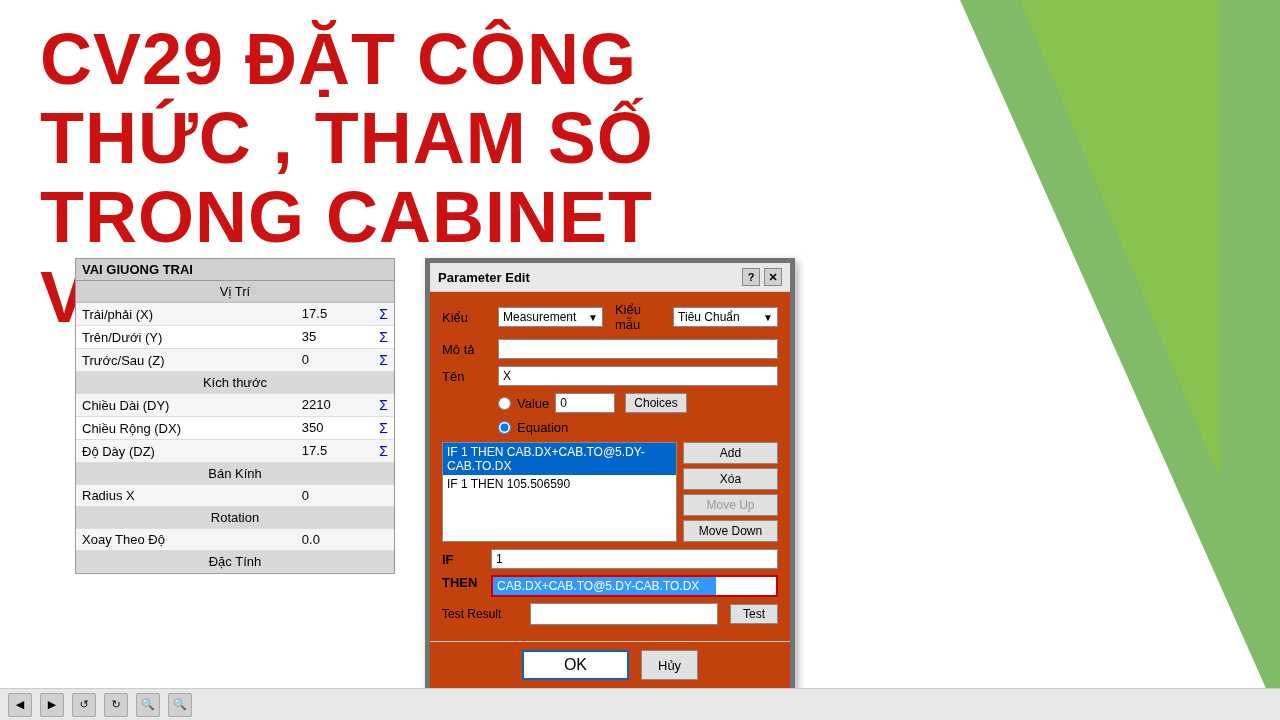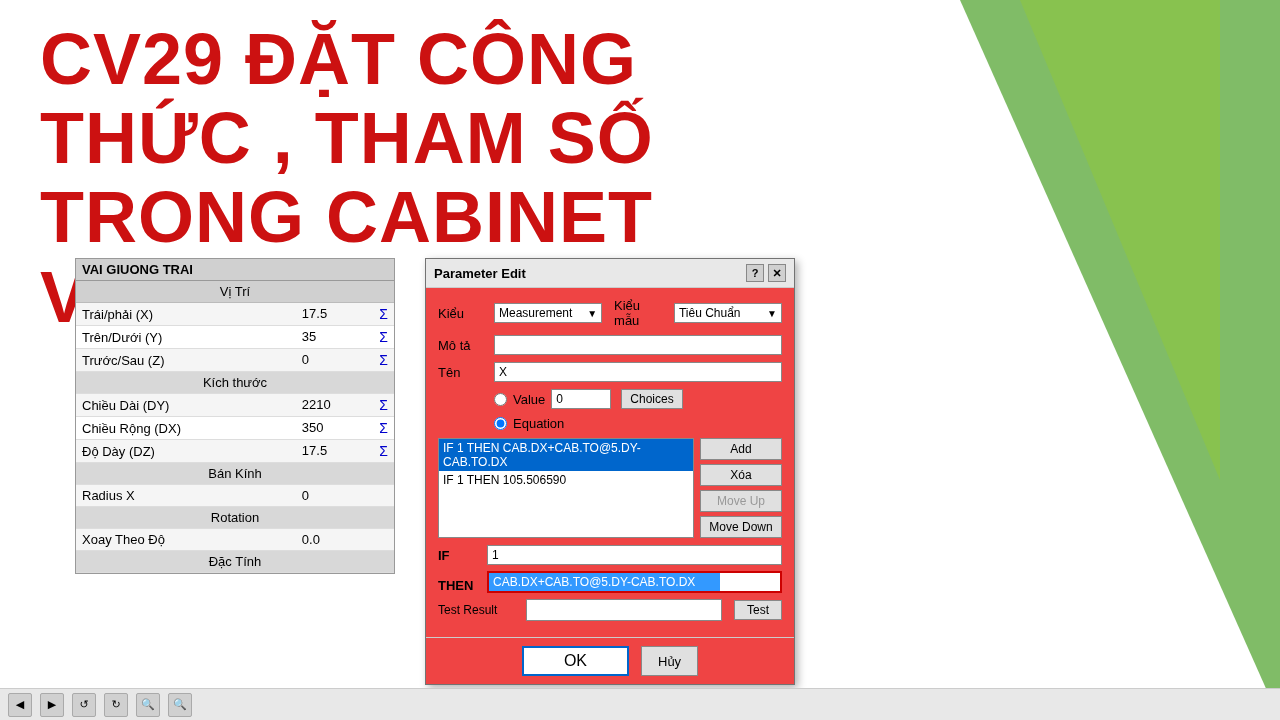--- a/index.html
+++ b/index.html
@@ -110,22 +110,22 @@
     .val-cell {
       color: #000;
     }
 
     
     .dialog {
       position: absolute;
       top: 258px;
       left: 425px;
       width: 370px;
-      background: #ef4444;
-      border: 1px solid #737373;
+      background: #c2410c;
+      border: 5px solid #737373;
       box-shadow: 3px 3px 8px rgba(0,0,0,0.3);
       font-size: 13px;
     }
     .dialog-title-bar {
       background: #e8e8e8;
       border-bottom: 1px solid #ccc;
       padding: 5px 8px;
       display: flex;
       align-items: center;
       justify-content: space-between;
@@ -254,21 +254,21 @@
       display: flex;
       flex-direction: column;
       gap: 4px;
     }
     .eq-btn {
       background: #e0e0e0;
       border: 1px solid #888;
       padding: 3px 8px;
       font-size: 12px;
       cursor: pointer;
-      width: 82px;
+      width: 95px;
       text-align: center;
     }
     .eq-btn.disabled {
       color: #999;
       cursor: default;
     }
 
     
     .if-then-row {
       display: flex;
@@ -284,21 +284,21 @@
     .if-input {
       flex: 1;
       background: white;
       border: 1px solid #888;
       padding: 2px 4px;
       font-size: 12px;
     }
 
     .then-row {
       display: flex;
-      align-items: flex-end;
+      align-items: flex-start;
       margin-bottom: 6px;
       gap: 4px;
     }
     .then-label {
       width: 45px;
       font-size: 13px;
       font-weight: bold;
     }
     .then-input-wrapper {
       flex: 1;

